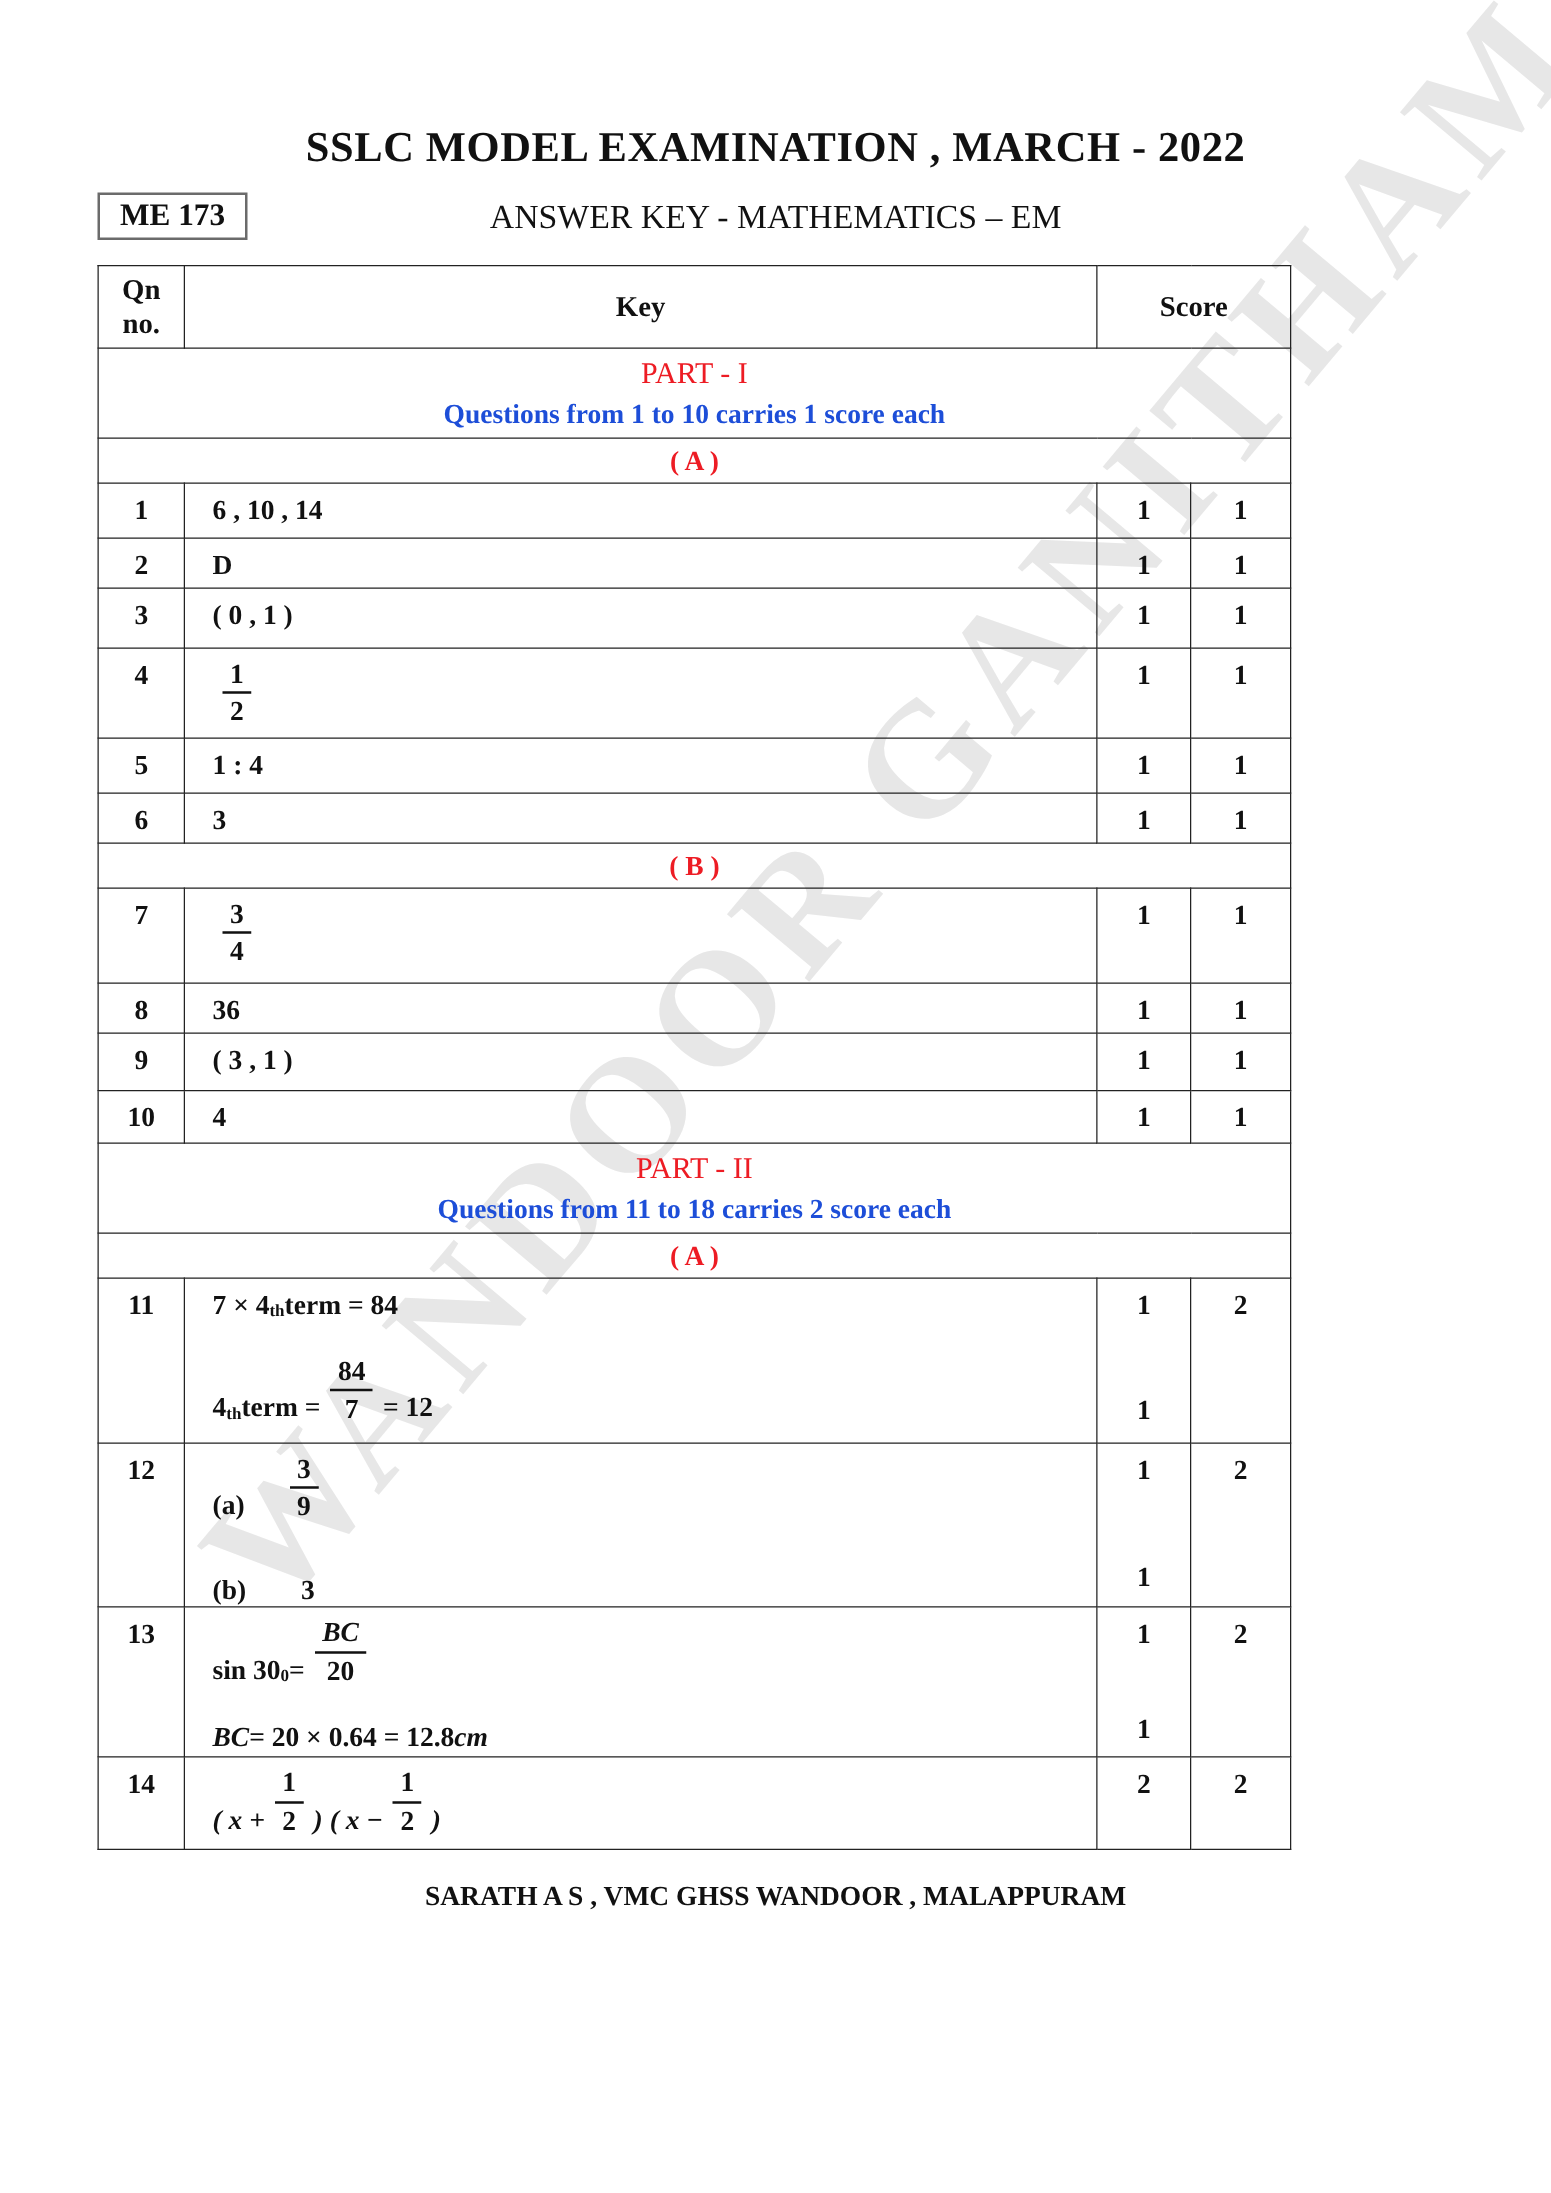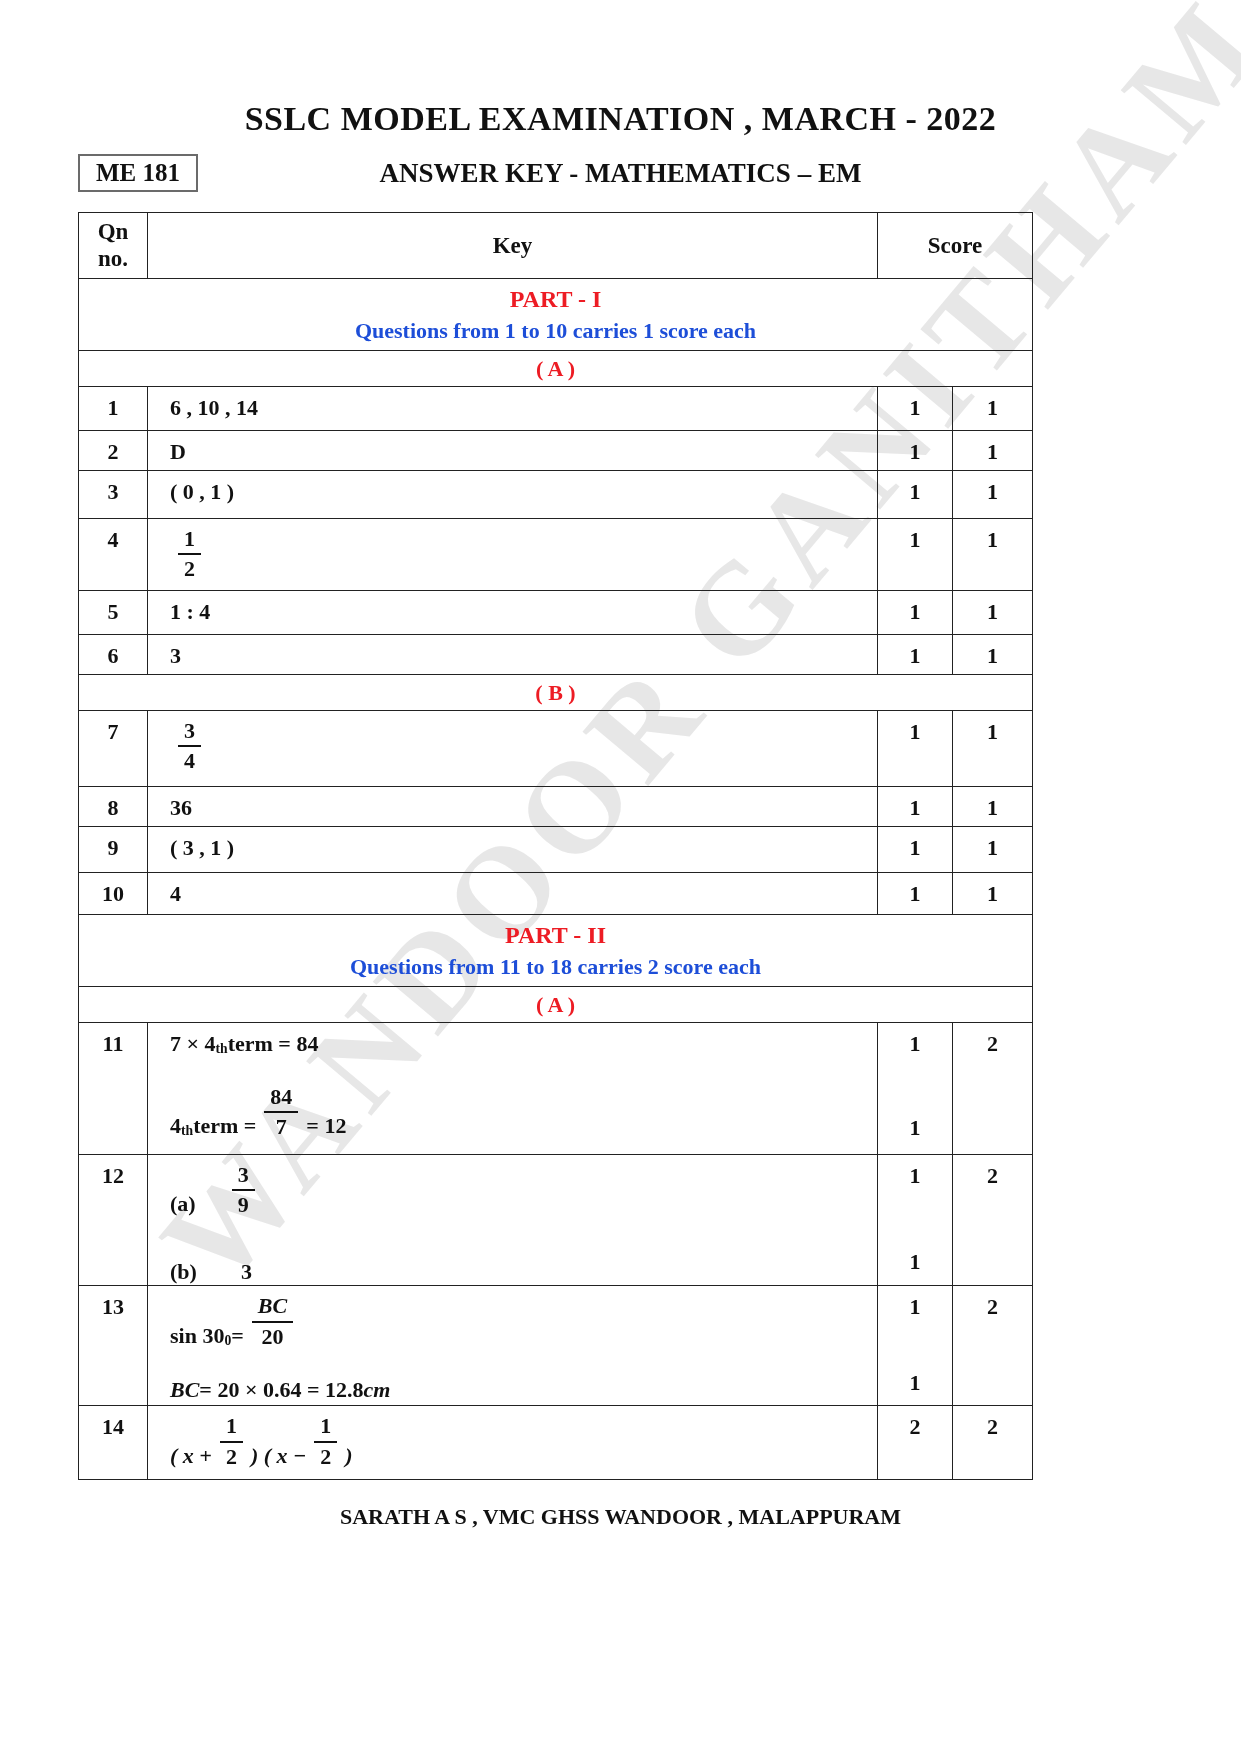--- a/index.html
+++ b/index.html
@@ -43,40 +43,40 @@
     left: 78px;
     top: 2px;
     border: 2px solid #6b6b6b;
     padding: 3px 16px;
     font-size: 25px;
     font-weight: bold;
   }
   .subtitle {
     text-align: center;
     font-size: 27px;
-    font-weight: bold;
+    font-weight: normal;
     padding-top: 6px;
   }
   table.key-table {
     margin-left: 78px;
     margin-top: 10px;
     width: 954px;
     border-collapse: collapse;
     table-layout: fixed;
     border-radius: 10px;
   }
   .key-table th, .key-table td {
     border: 1.6px solid #222222;
     padding: 0;
     background: transparent;
   }
   .head-row th { font-size: 23px; font-weight: bold; height: 66px; vertical-align: middle; }
   th.qn-h { white-space: pre-line; line-height: 1.15; text-align: center; }
   .r-part td { height: 72px; text-align: center; vertical-align: middle; }
-  .part-title { color: #ed1c24; font-weight: bold; font-size: 24px; }
+  .part-title { color: #ed1c24; font-weight: normal; font-size: 24px; }
   .part-sub   { color: #1d4ed8; font-weight: bold; font-size: 22px; margin-top: 5px; }
   .r-grp td { height: 36px; text-align: center; vertical-align: middle;
               color: #ed1c24; font-weight: bold; font-size: 22px; }
   .ans-row td { font-size: 22px; font-weight: bold; vertical-align: top; padding-top: 8px; }
   td.qn { text-align: center; }
   td.key { padding-left: 22px; text-align: left; }
   td.s { text-align: center; }
   .r1{height:44px}.r2{height:40px}.r3{height:48px}.r4{height:72px}.r5{height:44px}
   .r6{height:40px}.r7{height:76px}.r8{height:40px}.r9{height:46px}.r10{height:42px}
   .r11{height:132px}.r12{height:130px}.r13{height:120px}.r14{height:74px}
@@ -106,21 +106,21 @@
 </head>
 <body>
 
 <div class="page">
   <div class="watermark">WANDOOR GANITHAM</div>
 
   <div class="content">
     <h1 class="title">SSLC MODEL EXAMINATION , MARCH - 2022</h1>
 
     <div class="subhead">
-      <div class="code-box">ME 181</div>
+      <div class="code-box">ME 173</div>
       <div class="subtitle">ANSWER KEY  - MATHEMATICS – EM</div>
     </div>
 
     <table class="key-table">
       <colgroup>
         <col style="width:69px">
           <col style="width:730px">
           <col style="width:75px">
           <col style="width:80px">
       </colgroup>

